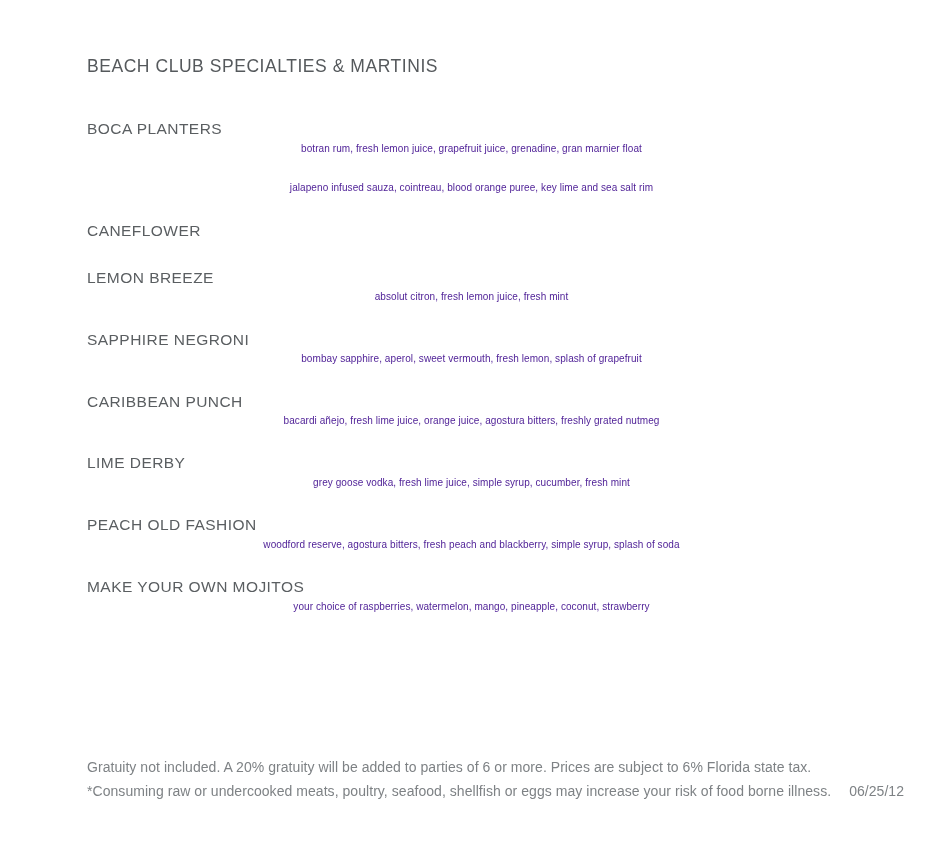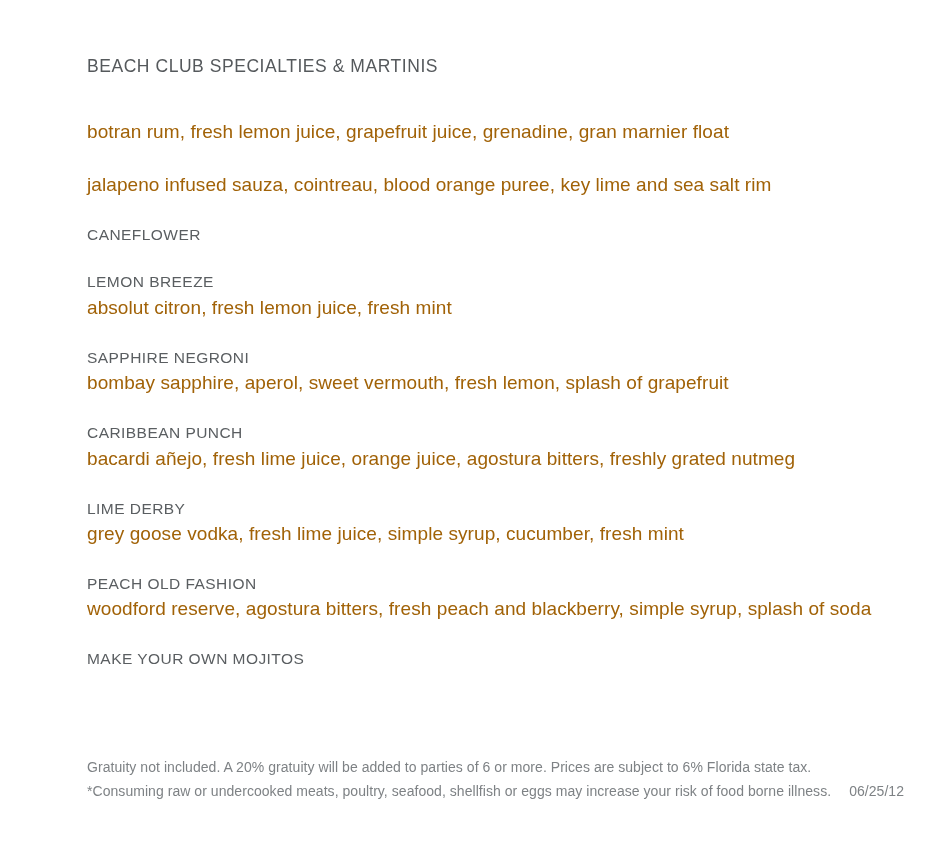--- a/index.html
+++ b/index.html
@@ -43,26 +43,27 @@
   }
   .item-name {
     font-size: 15.5px;
     font-weight: 400;
     letter-spacing: 0.45px;
     color: #5a5e61;
     line-height: 1.45;
     white-space: nowrap;
   }
   .item-desc {
-    font-size: 19px;
+    font-size: 10px;
     font-weight: 400;
     letter-spacing: 0.08px;
-    color: #a16207;
+    color: #4c1d95;
     line-height: 1.5;
     white-space: nowrap;
+    text-align: center;
   }
   .footer {
     position: absolute;
     left: 87px;
     top: 755px;
   }
   .footer-line {
     font-size: 14px;
     font-weight: 400;
     letter-spacing: 0.05px;
@@ -79,20 +80,21 @@
 </head>
 <body>
 
 <div class="page">
 
   <h1 class="menu-title">BEACH CLUB SPECIALTIES &amp; MARTINIS</h1>
 
   <ul class="items">
 
     <li class="item">
+      <div class="item-name">BOCA PLANTERS</div>
       <div class="item-desc">botran rum, fresh lemon juice, grapefruit juice, grenadine, gran marnier float</div>
     </li>
 
     <li class="item">
       <div class="item-desc">jalapeno infused sauza, cointreau, blood orange puree, key lime and sea salt rim</div>
     </li>
 
     <li class="item">
       <div class="item-name">CANEFLOWER</div>
     </li>
@@ -117,20 +119,21 @@
       <div class="item-desc">grey goose vodka, fresh lime juice, simple syrup, cucumber, fresh mint</div>
     </li>
 
     <li class="item">
       <div class="item-name">PEACH OLD FASHION</div>
       <div class="item-desc">woodford reserve, agostura bitters, fresh peach and blackberry, simple syrup, splash of soda</div>
     </li>
 
     <li class="item">
       <div class="item-name">MAKE YOUR OWN MOJITOS</div>
+      <div class="item-desc">your choice of raspberries, watermelon, mango, pineapple, coconut, strawberry</div>
     </li>
 
   </ul>
 
   <div class="footer">
     <div class="footer-line">Gratuity not included. A 20% gratuity will be added to parties of 6 or more. Prices are subject to 6% Florida state tax.</div>
     <div class="footer-line">
       <span>*Consuming raw or undercooked meats, poultry, seafood, shellfish or eggs may increase your risk of food borne illness.</span><span class="footer-date">06/25/12</span>
     </div>
   </div>

